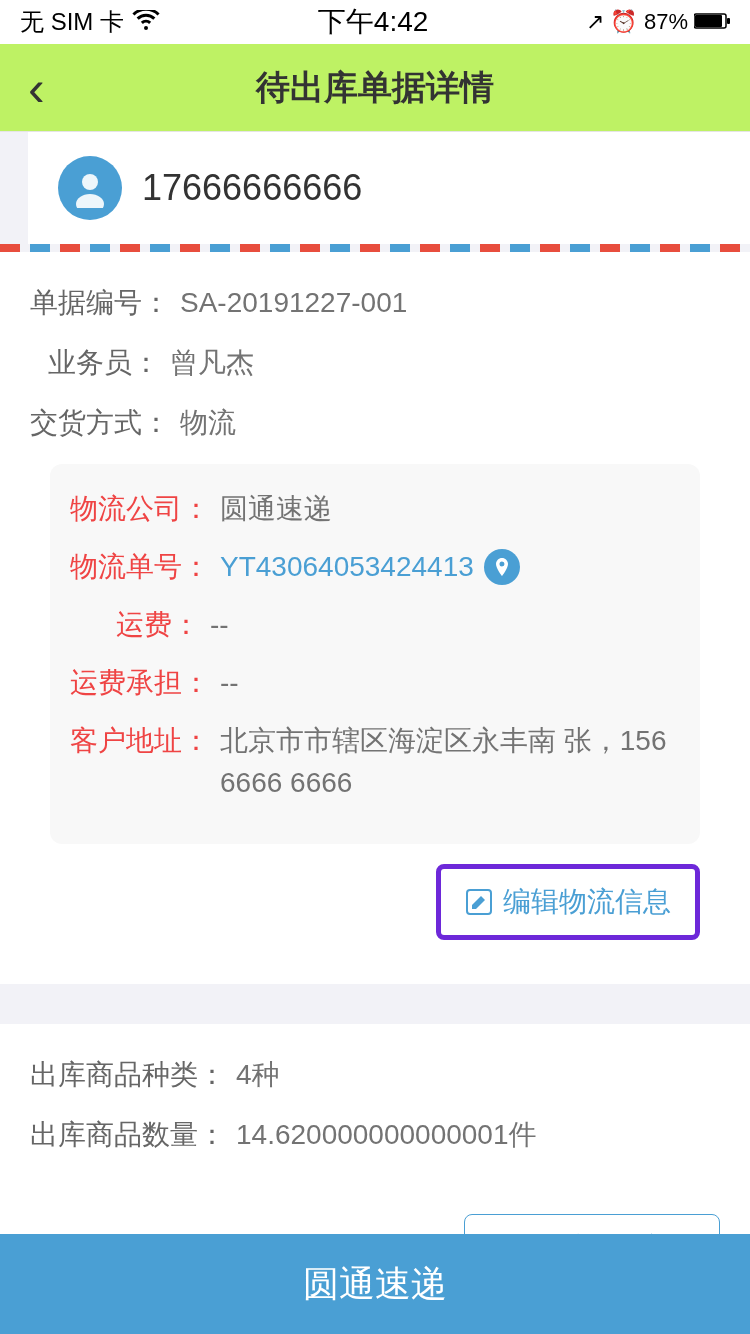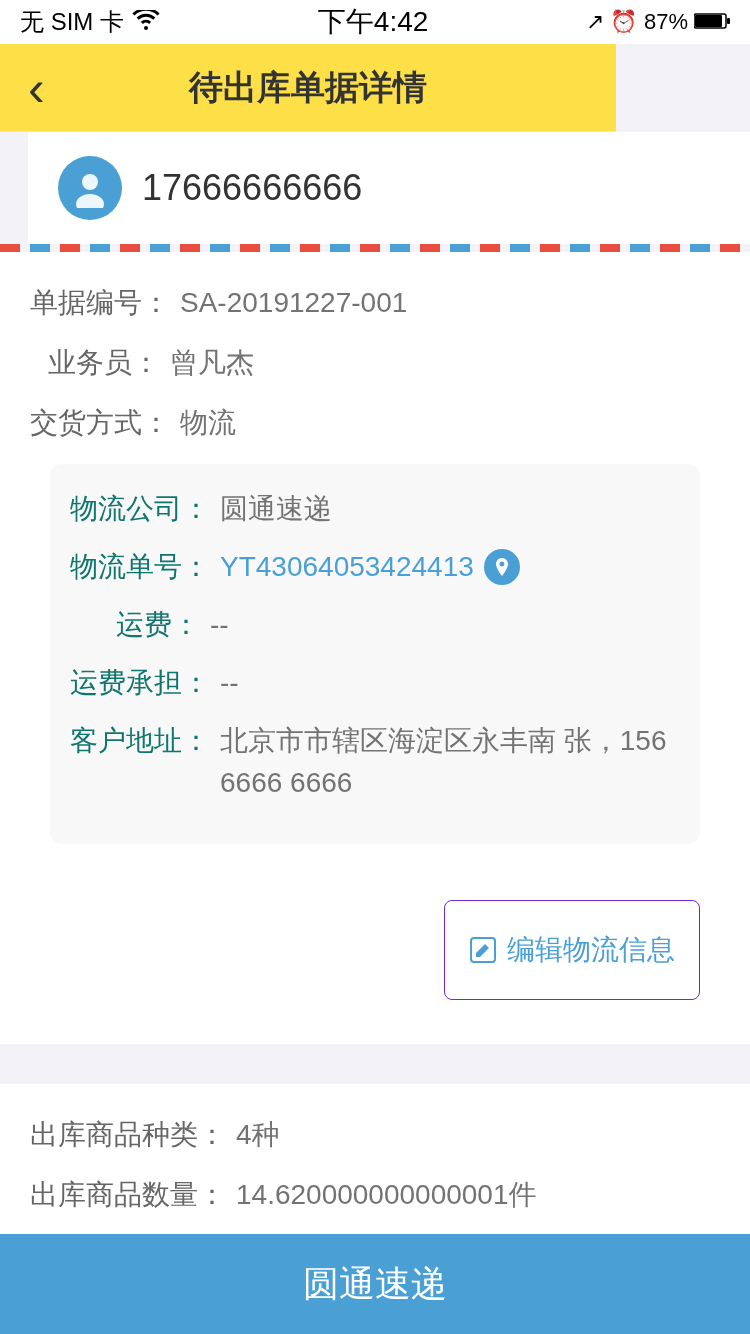--- a/index.html
+++ b/index.html
@@ -25,23 +25,23 @@
       padding: 0 20px;
       font-size: 24px;
       color: #000;
     }
     .status-left { display: flex; align-items: center; gap: 8px; }
     .status-center { font-size: 28px; font-weight: 400; }
     .status-right { display: flex; align-items: center; gap: 6px; font-size: 24px; }
 
     
     .nav-bar {
-      width: 616px;
+      width: 750px;
       height: 88px;
-      background: #fde047;
+      background: #bef264;
       display: flex;
       align-items: center;
       justify-content: center;
       position: relative;
       border-bottom: 1px solid #e5e5e5;
     }
     .nav-back {
       position: absolute;
       left: 28px;
       top: 50%;
@@ -124,21 +124,21 @@
       background: #f8f8f8;
       border-radius: 12px;
       margin: 20px 20px 0 20px;
       padding: 24px 20px;
     }
     .logistics-card .info-row {
       margin-bottom: 16px;
     }
     .logistics-card .info-label {
       min-width: 130px;
-      color: #0f766e;
+      color: #ef4444;
     }
     .tracking-value {
       color: #4a9fd4;
       display: flex;
       align-items: center;
       gap: 10px;
     }
     .location-icon {
       width: 36px;
       height: 36px;
@@ -149,31 +149,30 @@
       justify-content: center;
       flex-shrink: 0;
     }
     .edit-btn {
       display: flex;
       align-items: center;
       justify-content: flex-end;
       margin: 20px 20px 24px 20px;
     }
     .btn-edit-logistics {
-      border: 1px solid #6d28d9;
+      border: 5px solid #6d28d9;
       border-radius: 8px;
-      padding: 30px 24px;
+      padding: 14px 24px;
       color: #4a9fd4;
       font-size: 28px;
       background: #fff;
       display: flex;
       align-items: center;
       gap: 10px;
       cursor: pointer;
-      margin-top: 36px;
     }
 
     
     .section-sep {
       height: 20px;
       background: #f2f2f7;
     }
 
     
     .goods-section {

